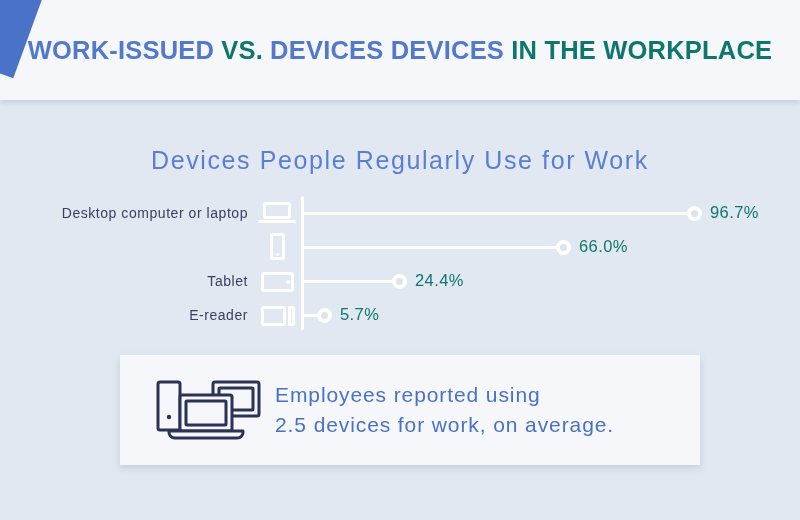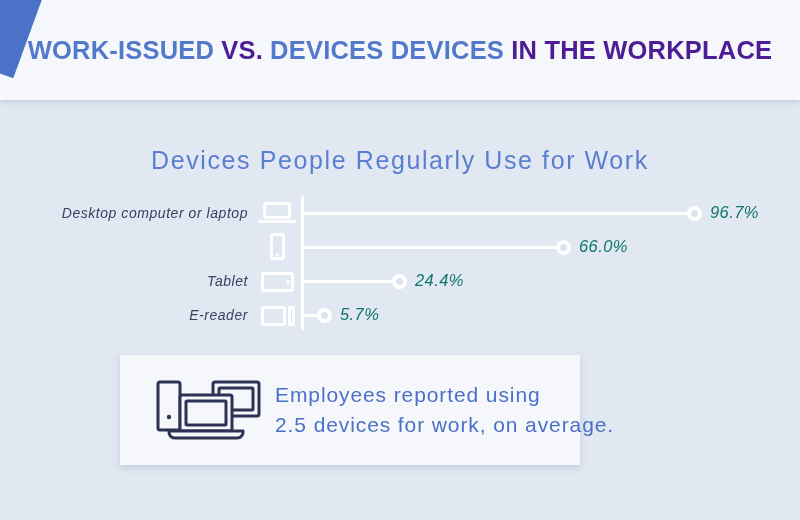--- a/index.html
+++ b/index.html
@@ -24,42 +24,42 @@
     transform:rotate(20deg);
     transform-origin:50% 50%;
   }
   .header-title{
     position:absolute;left:0;top:0;width:800px;height:100px;
     display:flex;align-items:center;justify-content:center;
     font-size:25.5px;font-weight:bold;letter-spacing:.2px;
     white-space:nowrap;
   }
   .t-blue{color:#5379cc;}
-  .t-navy{color:#4c1d95;}
+  .t-navy{color:#0f766e;}
   .t-sp{display:inline-block;width:.28em;}
 
   
   .chart-title{
     position:absolute;left:0;top:146px;width:800px;
     text-align:center;
     color:#5a7fd0;
     font-size:25px;
     letter-spacing:1.6px;
   }
 
   
   .chart{
     position:absolute;left:0;top:196px;width:800px;height:136px;
   }
   .axis-line{
     position:absolute;left:301px;top:0px;width:3px;height:134px;
     background:#ffffff;border-radius:2px;
   }
   .row{
-    position:absolute;left:0;width:684px;height:34px;font-style:italic;
+    position:absolute;left:0;width:684px;height:34px;
   }
   .row-label{
     position:absolute;left:0;top:0;width:248px;height:34px;
     display:flex;align-items:center;justify-content:flex-end;
     color:#3a4062;font-size:14px;letter-spacing:.55px;
     white-space:nowrap;
   }
   .row-icon{
     position:absolute;left:258px;top:0;width:40px;height:34px;
   }
@@ -82,21 +82,21 @@
     position:absolute;top:16px;transform:translateY(-50%);
     color:#0f766e;font-size:16.5px;letter-spacing:.4px;
     white-space:nowrap;
   }
 
   
   .ic{position:absolute;box-sizing:border-box;border:3px solid #ffffff;border-radius:3px;}
 
   
   .callout{
-    position:absolute;left:120px;top:355px;width:460px;height:110px;
+    position:absolute;left:120px;top:355px;width:580px;height:110px;
     background:#f5f7fb;
     box-shadow:0 3px 7px rgba(120,135,165,.28);
   }
   .callout-icon{
     position:absolute;left:33px;top:22px;width:112px;height:66px;
   }
   .callout-text{
     position:absolute;left:155px;top:22px;width:390px;height:66px;
     display:flex;flex-direction:column;justify-content:center;
     color:#4a71c6;font-size:21px;letter-spacing:.9px;line-height:30px;

